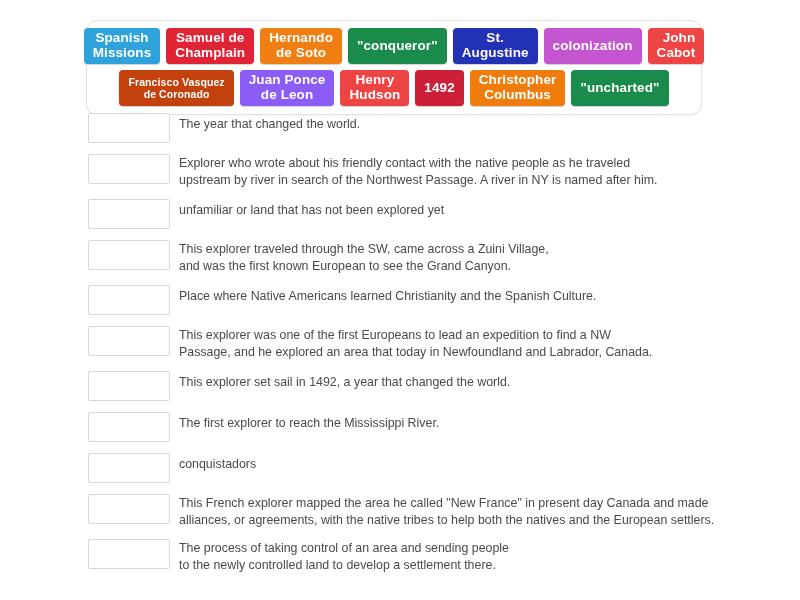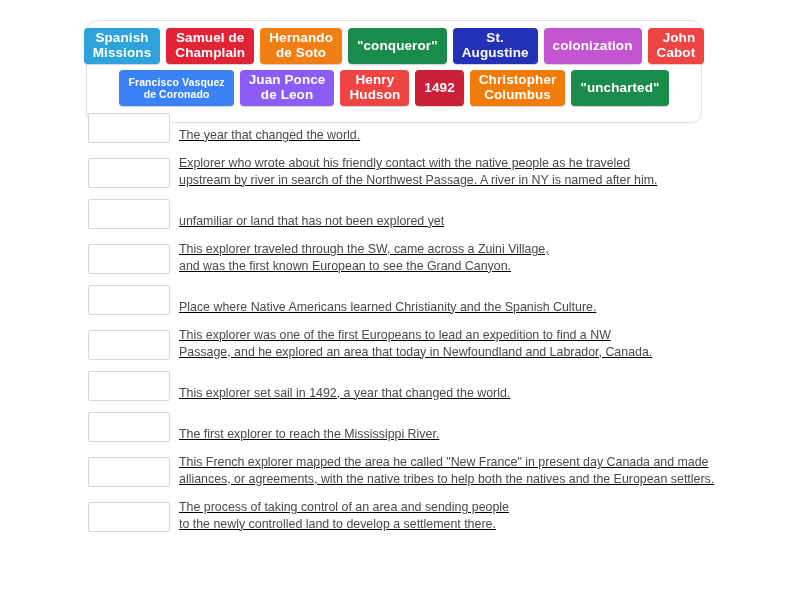--- a/index.html
+++ b/index.html
@@ -22,21 +22,21 @@
   
   .wordbank {
     position: absolute;
     left: 86px;
     top: 20px;
     width: 616px;
     box-sizing: border-box;
     background: #ffffff;
     border: 1px solid #e2e2e2;
     border-radius: 11px;
-    padding: 7px 6px 16px 6px;
+    padding: 7px 6px 8px 6px;
     box-shadow: 0 1px 2px rgba(0,0,0,0.05);
   }
 
   .tile-row {
     display: flex;
     flex-wrap: nowrap;
     justify-content: center;
     align-items: stretch;
     gap: 6px;
   }
@@ -71,24 +71,23 @@
   
   .defs {
     position: absolute;
     left: 88px;
     top: 113px;
     width: 640px;
   }
 
   .def-row {
     display: flex;
-    align-items: flex-end;
+    align-items: flex-start;
     margin-bottom: 11px;
     min-height: 30px;
-    text-decoration: underline;
   }
 
   .dropzone {
     flex: 0 0 auto;
     width: 82px;
     height: 30px;
     background: #ffffff;
     border: 1px solid #d8d8d8;
     border-radius: 2px;
     box-sizing: border-box;
@@ -119,21 +118,21 @@
         <div class="tile" style="background: rgb(224, 36, 54);">Samuel de
 Champlain</div>
         <div class="tile" style="background: rgb(239, 126, 19);">Hernando
 de Soto</div>
         <div class="tile" style="background: rgb(26, 139, 74);">"conqueror"</div>
         <div class="tile" style="background: rgb(35, 49, 183);">St. Augustine</div>
         <div class="tile" style="background: rgb(196, 85, 209);">colonization</div>
         <div class="tile" style="background: #ef4444; text-align: right;">John Cabot</div>
       </div>
     <div class="tile-row">
-        <div class="tile small" style="background: #3b82f6;">Francisco Vasquez
+        <div class="tile small" style="background: #c2410c;">Francisco Vasquez
 de Coronado</div>
         <div class="tile" style="background: #8b5cf6;">Juan Ponce
 de Leon</div>
         <div class="tile" style="background: #ef4444;">Henry
 Hudson</div>
         <div class="tile" style="background: rgb(204, 32, 57);">1492</div>
         <div class="tile" style="background: rgb(240, 124, 12);">Christopher
 Columbus</div>
         <div class="tile" style="background: rgb(26, 139, 74);">"uncharted"</div>
       </div>
@@ -168,20 +167,24 @@
 Passage, and he explored an area that today in Newfoundland and Labrador, Canada.</div>
       </div>
       <div class="def-row">
         <div class="dropzone"></div>
         <div class="def-text">This explorer set sail in 1492, a year that changed the world.</div>
       </div>
       <div class="def-row">
         <div class="dropzone"></div>
         <div class="def-text">The first explorer to reach the Mississippi River.</div>
       </div>
+      <div class="def-row">
+        <div class="dropzone"></div>
+        <div class="def-text">conquistadors</div>
+      </div>
       <div class="def-row tall">
         <div class="dropzone"></div>
         <div class="def-text">This French explorer mapped the area he called "New France" in present day Canada and made
 alliances, or agreements, with the native tribes to help both the natives and the European settlers.</div>
       </div>
       <div class="def-row tall">
         <div class="dropzone"></div>
         <div class="def-text">The process of taking control of an area and sending people
 to the newly controlled land to develop a settlement there.</div>
       </div>

